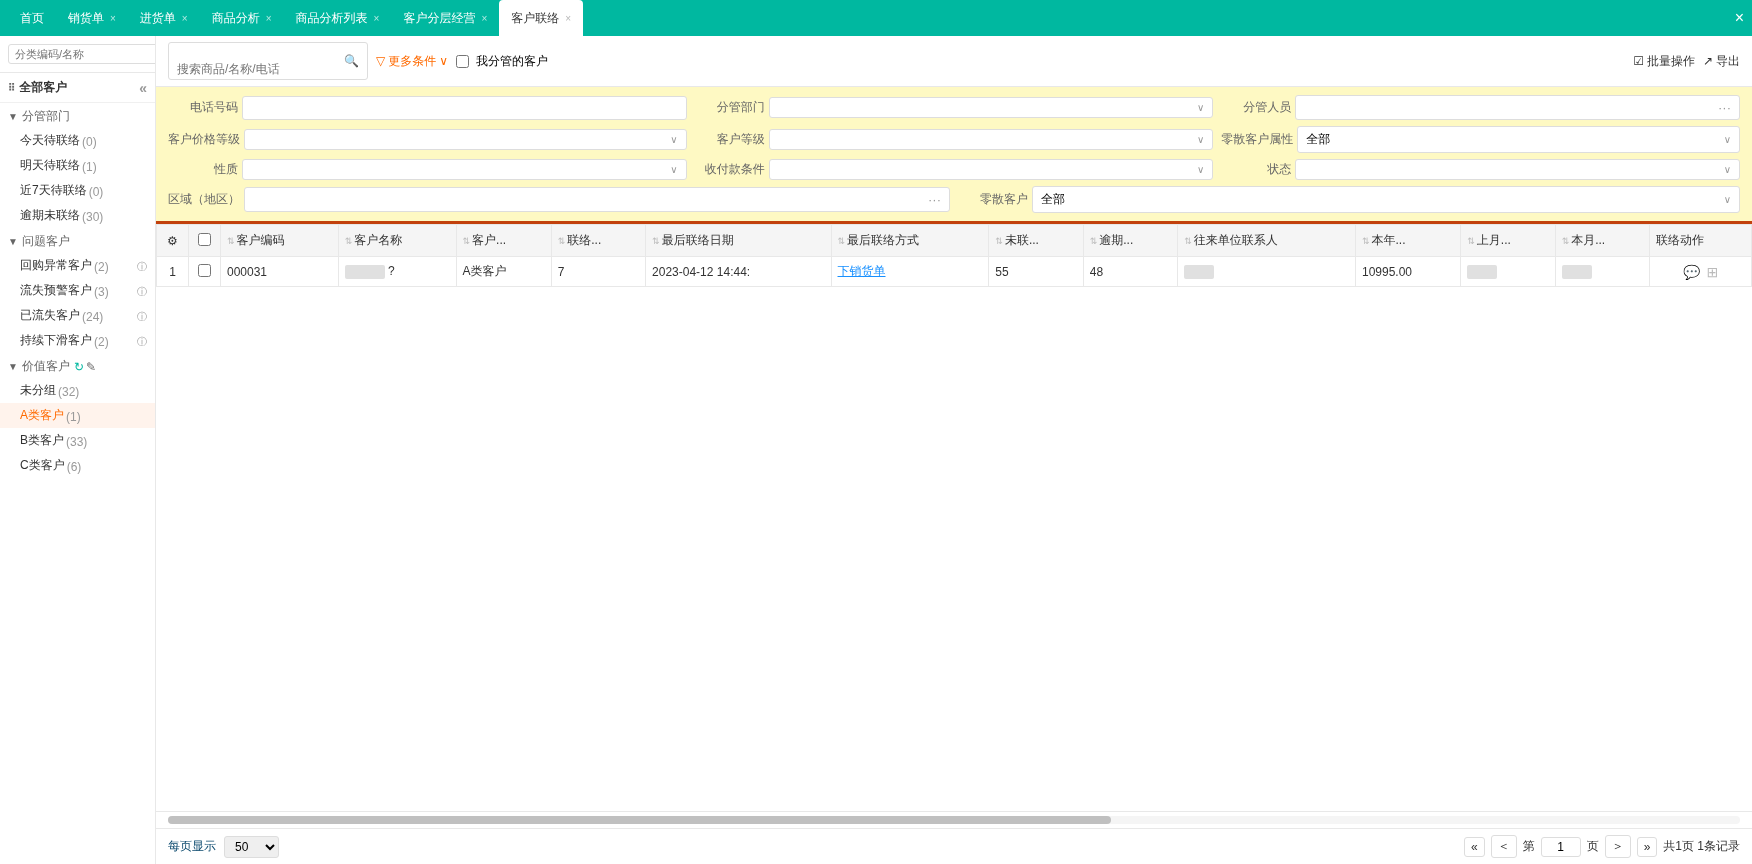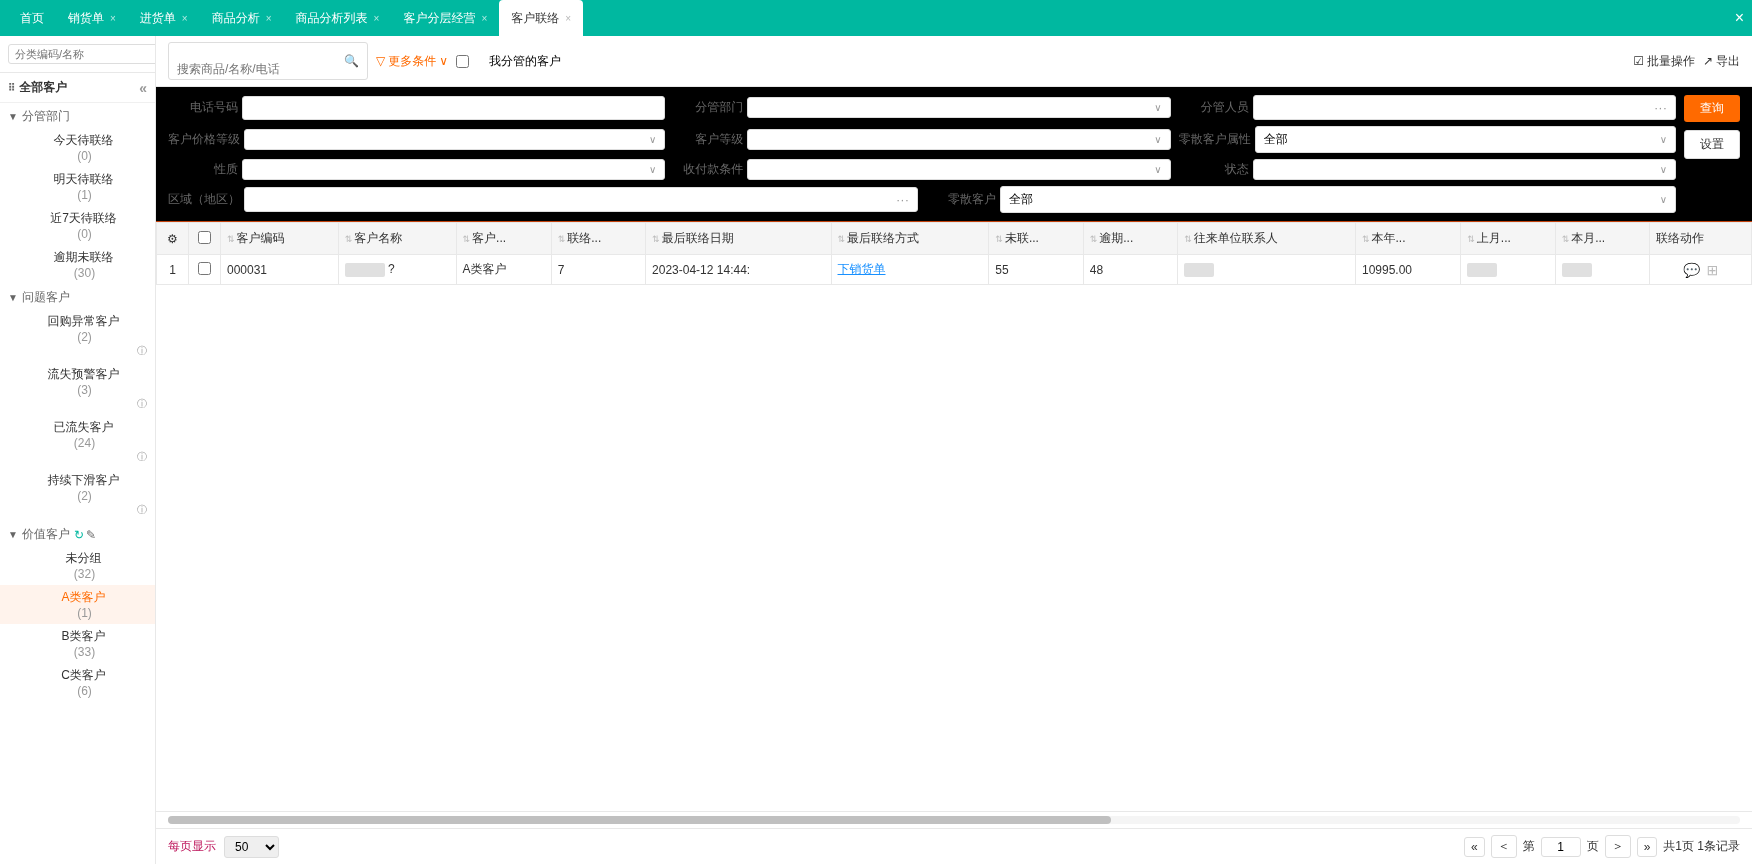--- a/index.html
+++ b/index.html
@@ -47,21 +47,21 @@
     }
     .sidebar-section-header .grid-icon { margin-right: 4px; font-size: 10px; color: #666; }
     .sidebar-section-header .collapse-btn { margin-left: auto; cursor: pointer; color: #999; font-size: 14px; }
     .sidebar-group-label {
       padding: 5px 8px 3px 8px; color: #666; font-size: 11px;
       display: flex; align-items: center;
     }
     .sidebar-group-label .arrow { margin-right: 4px; font-size: 10px; color: #666; }
     .sidebar-item {
       padding: 4px 8px 4px 20px; cursor: pointer; color: #333; font-size: 12px;
-      display: flex; align-items: center; flex-direction: column;
+      display: flex; align-items: flex-end;
     }
     .sidebar-item.active { background: #fff3ec; color: #ff6a00; }
     .sidebar-item .count { color: #999; margin-left: 2px; }
     .sidebar-item .warn-icon { margin-left: auto; color: #999; font-size: 10px; }
 
     
     .content { flex: 1; display: flex; flex-direction: column; overflow: hidden; }
 
     
     .toolbar {
@@ -71,35 +71,35 @@
     .toolbar-search {
       display: flex; align-items: center; border: 1px solid #ddd;
       border-radius: 3px; padding: 3px 8px; width: 200px;
     }
     .toolbar-search input { border: none; outline: none; flex: 1; font-size: 12px; margin-top: 16px; }
     .toolbar-search .icon { color: #00b8a0; cursor: pointer; }
     .filter-btn {
       display: flex; align-items: center; color: #ff6a00; cursor: pointer;
       font-size: 12px; gap: 3px;
     }
-    .my-customer { display: flex; align-items: center; gap: 20px; cursor: pointer; }
+    .my-customer { display: flex; align-items: center; gap: 7px; cursor: pointer; }
     .my-customer input[type=checkbox] { cursor: pointer; }
     .toolbar-right { margin-left: auto; display: flex; gap: 8px; }
     .batch-btn {
       display: flex; align-items: center; gap: 3px; color: #333; cursor: pointer;
       font-size: 12px;
     }
     .export-btn {
       display: flex; align-items: center; gap: 3px; color: #333; cursor: pointer;
       font-size: 12px;
     }
 
     
     .filter-panel {
-      background: #000000; border-bottom: 1px solid #c2410c;
+      background: #fef9c3; border-bottom: 3px solid #c2410c;
       padding: 8px 12px;
     }
     .filter-row { display: flex; align-items: center; margin-bottom: 6px; gap: 8px; }
     .filter-label { color: #666; min-width: 70px; text-align: right; font-size: 12px; }
     .filter-input {
       flex: 1; border: 1px solid #ddd; border-radius: 3px; padding: 4px 8px;
       font-size: 12px; outline: none; background: white;
     }
     .filter-select {
       flex: 1; border: 1px solid #ddd; border-radius: 3px; padding: 4px 8px;
@@ -137,21 +137,21 @@
     .link-text { color: #1890ff; cursor: pointer; text-decoration: underline; margin-top: 17px; }
     .action-icons { display: flex; gap: 6px; justify-content: center; }
     .action-icon { color: #bbb; cursor: pointer; font-size: 14px; }
 
     
     .bottom-bar {
       display: flex; align-items: center; padding: 6px 12px;
       background: white; border-top: 1px solid #e8e8e8;
       font-size: 12px; color: #333; gap: 8px;
     }
-    .page-size-label { color: #be185d; }
+    .page-size-label { color: #0c4a6e; }
     .page-size-select {
       border: 1px solid #ddd; border-radius: 3px; padding: 2px 6px;
       font-size: 12px; cursor: pointer;
     }
     .bottom-right { margin-left: auto; display: flex; align-items: center; gap: 6px; }
     .page-nav-btn {
       border: 1px solid #ddd; border-radius: 3px; padding: 2px 6px;
       cursor: pointer; background: white; color: #333; font-size: 12px;
     }
     .page-input {
@@ -407,24 +407,20 @@
             <div class="filter-col">
               <span class="filter-label">零散客户</span>
               <div class="filter-select" style="flex:2;">
                 <span>全部</span>
                 <span class="arrow">∨</span>
               </div>
             </div>
           </div>
         </div>
 
-        <div class="btn-group" style="justify-content:flex-start;padding-top:0;">
-          <button class="query-btn">查询</button>
-          <button class="settings-btn">设置</button>
-        </div>
       </div>
     </div>
 
     <div class="table-container">
       <table>
         <thead>
           <tr>
             <th class="settings-col">
               <span>⚙</span>
             </th>

